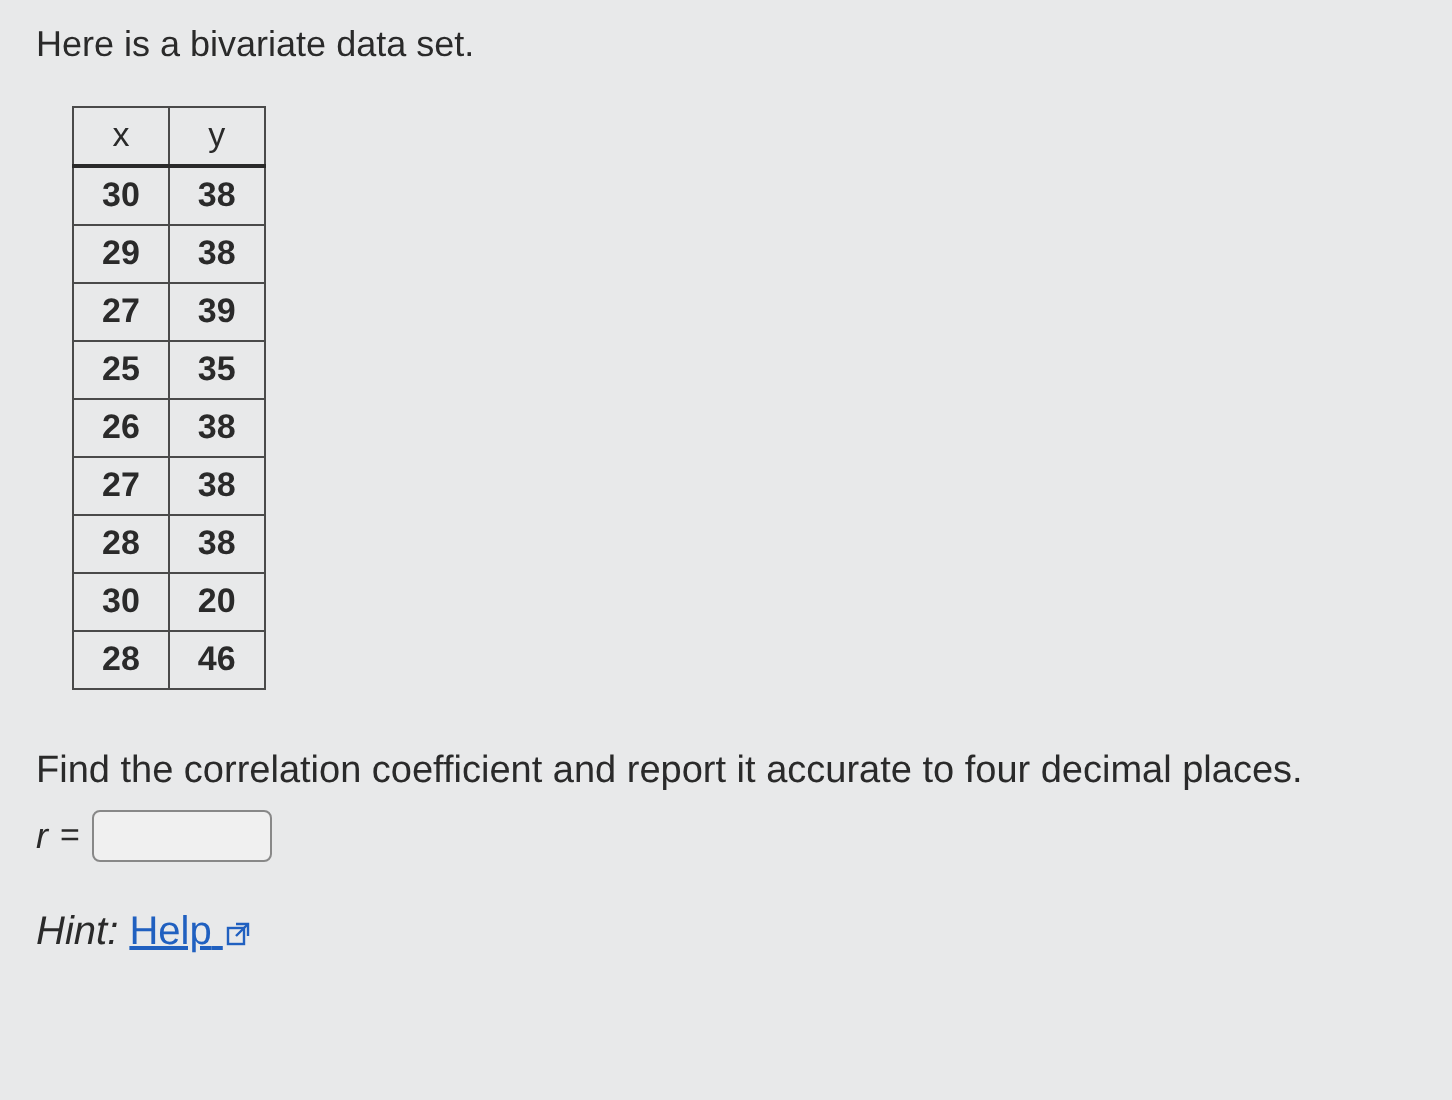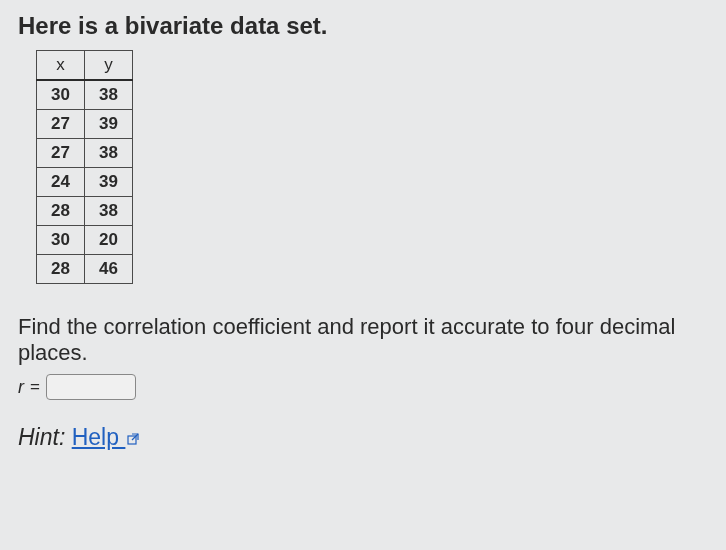--- a/index.html
+++ b/index.html
@@ -11,43 +11,42 @@
       font-family: Arial, Helvetica, sans-serif;
       background: #e8e9ea;
       padding: 12px 18px;
       width: 726px;
       height: 550px;
       color: #2a2a2a;
       font-size: 17px;
       overflow: hidden;
     }
     .intro-text {
-      margin-bottom: 10px;
-      font-size: 24px;
-      font-weight: bold;
+      margin-bottom: 20px;
+      font-size: 18px;
     }
     .data-table {
       border-collapse: collapse;
       margin-left: 18px;
       margin-bottom: 30px;
     }
     .data-table th,
     .data-table td {
       border: 1px solid #4a4a4a;
       padding: 4px 14px;
       text-align: center;
       font-size: 17px;
       font-weight: bold;
     }
     .data-table th {
       border-bottom: 2px solid #2a2a2a;
       font-weight: normal;
     }
     .question-text {
-      font-size: 22px;
+      font-size: 19px;
       margin-bottom: 8px;
     }
     .answer-row {
       display: flex;
       align-items: center;
       gap: 6px;
       margin-bottom: 24px;
     }
     .r-label {
       font-style: italic;
@@ -56,21 +55,21 @@
     .answer-input {
       border: 1px solid #888;
       border-radius: 4px;
       height: 26px;
       width: 90px;
       padding: 2px 4px;
       font-size: 16px;
       background: #f0f0f0;
     }
     .hint-row {
-      font-size: 23px;
+      font-size: 20px;
     }
     .hint-label {
       font-style: italic;
     }
     .help-link {
       color: #2060c0;
       text-decoration: underline;
       cursor: pointer;
     }
     .ext-icon {
@@ -95,30 +94,38 @@
       <th>x</th>
       <th>y</th>
     </tr>
   </thead>
   <tbody>
     <tr>
       <td>30</td>
       <td>38</td>
     </tr>
     <tr>
+      <td>29</td>
+      <td>38</td>
+    </tr>
+    <tr>
       <td>27</td>
       <td>39</td>
     </tr>
     <tr>
-      <td>27</td>
+      <td>25</td>
+      <td>35</td>
+    </tr>
+    <tr>
+      <td>26</td>
       <td>38</td>
     </tr>
     <tr>
-      <td>24</td>
-      <td>39</td>
+      <td>27</td>
+      <td>38</td>
     </tr>
     <tr>
       <td>28</td>
       <td>38</td>
     </tr>
     <tr>
       <td>30</td>
       <td>20</td>
     </tr>
     <tr>

